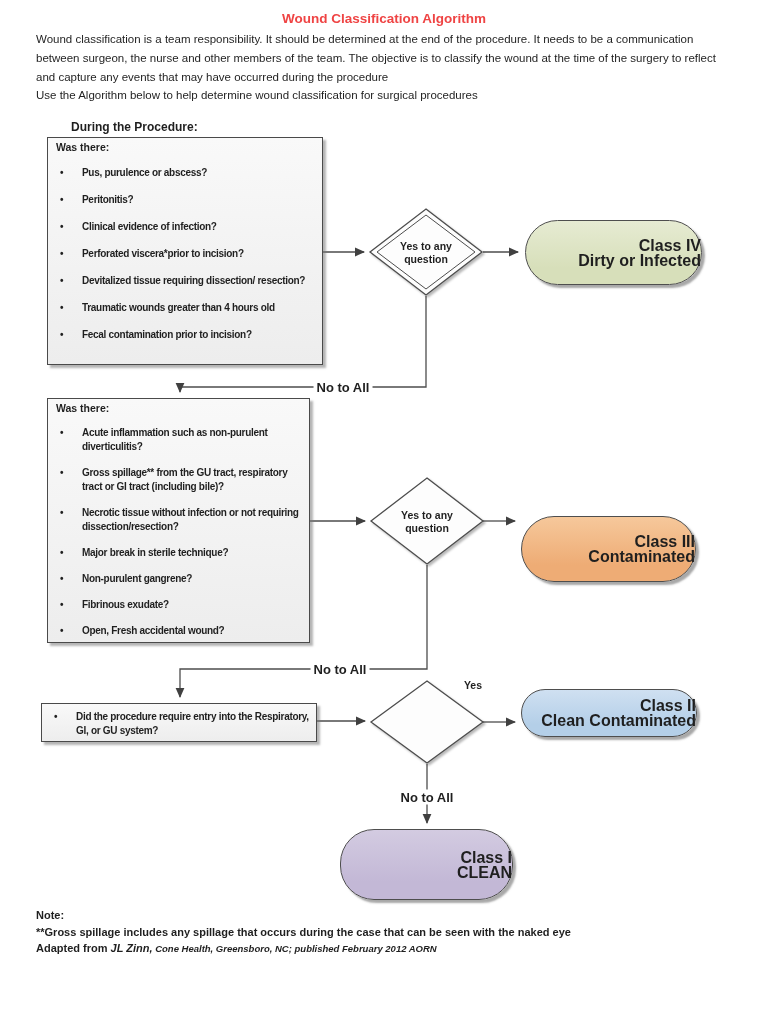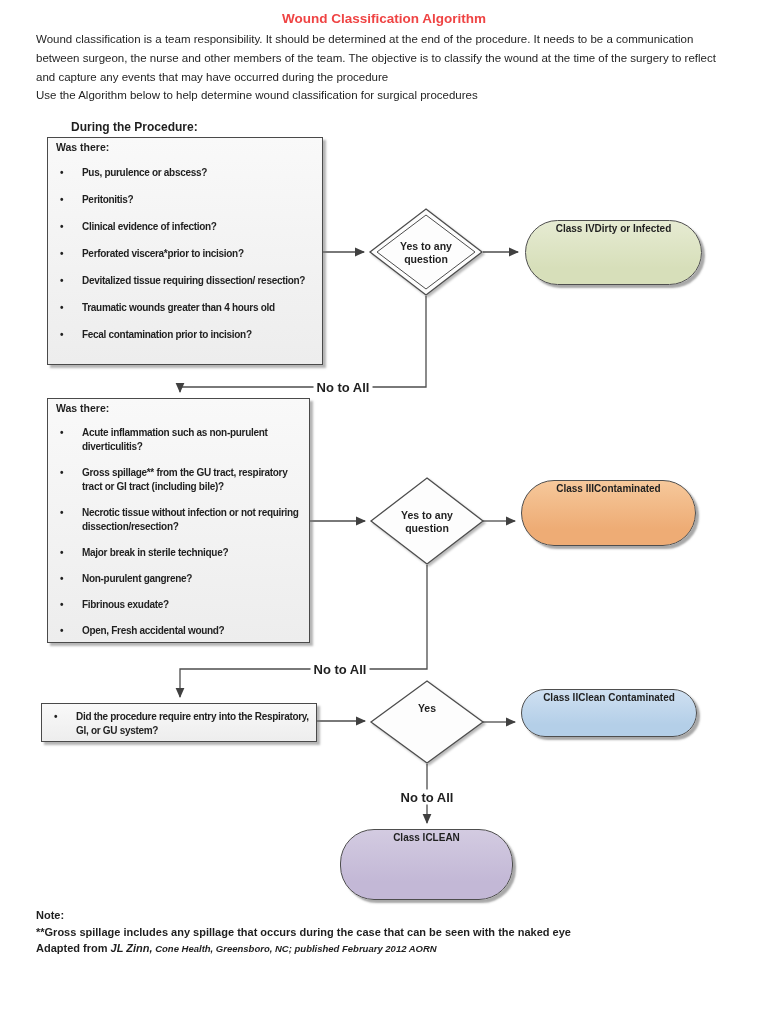--- a/index.html
+++ b/index.html
@@ -39,26 +39,26 @@
   .diamond{fill:#fdfdfd;stroke:#4d4d4d;stroke-width:1.3;filter:drop-shadow(2px 2px 1px rgba(0,0,0,0.28));}
   .diamond-inner{fill:none;stroke:#4d4d4d;stroke-width:1;}
   
   .dlabel{
     width:110px;text-align:center;font-size:10.5px;font-weight:bold;line-height:13px;
     white-space:pre-line;transform:translate(-50%,-50%);
   }
   
   .pill{
     border:1.5px solid #4e4e4e;border-radius:34px;box-sizing:border-box;
-    display:flex;flex-direction:row;align-items:flex-start;justify-content:center;
-    font-size:10px;font-weight:bold;line-height:15px;text-align:center;
+    display:flex;flex-direction:column;align-items:flex-end;justify-content:center;
+    font-size:16px;font-weight:bold;line-height:15px;text-align:center;
     box-shadow:3px 3px 2px rgba(110,110,110,0.6);
   }
   .pill-iv {left:525px;top:220px;width:177px;height:65px;background:linear-gradient(180deg,#e6ebd2 0%,#d7dfba 75%);}
-  .pill-iii{left:521px;top:480px;width:175px;height:66px;background:linear-gradient(180deg,#f6c89b 0%,#eeac75 75%);}
+  .pill-iii{left:521px;top:516px;width:175px;height:66px;background:linear-gradient(180deg,#f6c89b 0%,#eeac75 75%);}
   .pill-ii {left:521px;top:689px;width:176px;height:48px;background:linear-gradient(180deg,#cfe0f1 0%,#b4cfe8 75%);}
   .pill-i  {left:340px;top:829px;width:173px;height:71px;background:linear-gradient(180deg,#d3cbe1 0%,#c3b8d6 75%);}
   
   .elabel{
     transform:translate(-50%,-50%);background:#ffffff;padding:0 3px;
     font-size:13px;font-weight:bold;white-space:nowrap;
   }
   
   .notes{left:36px;top:907px;width:720px;font-size:11px;font-weight:bold;line-height:16.5px;}
   .attr-details{font-style:italic;font-size:9.5px;}
@@ -168,21 +168,21 @@
         <span class="dot">•</span>
         <span class="qtext">Did the procedure require entry into the Respiratory, GI, or GU system?</span>
       </li>
   </ul>
 </section>
 
 <div class="abs dlabel" style="left:426px;top:253px;">Yes to any
 question</div>
 <div class="abs dlabel" style="left:427px;top:522px;">Yes to any
 question</div>
-<div class="abs dlabel" style="left:427px;top:708px;">Yes</div>
+<div class="abs dlabel" style="left:427px;top:685px;text-align:right;">Yes</div>
 
 <div class="abs pill pill-iv">
   <div>Class IV</div>
   <div>Dirty or Infected</div>
 </div>
 <div class="abs pill pill-iii">
   <div>Class III</div>
   <div>Contaminated</div>
 </div>
 <div class="abs pill pill-ii">

